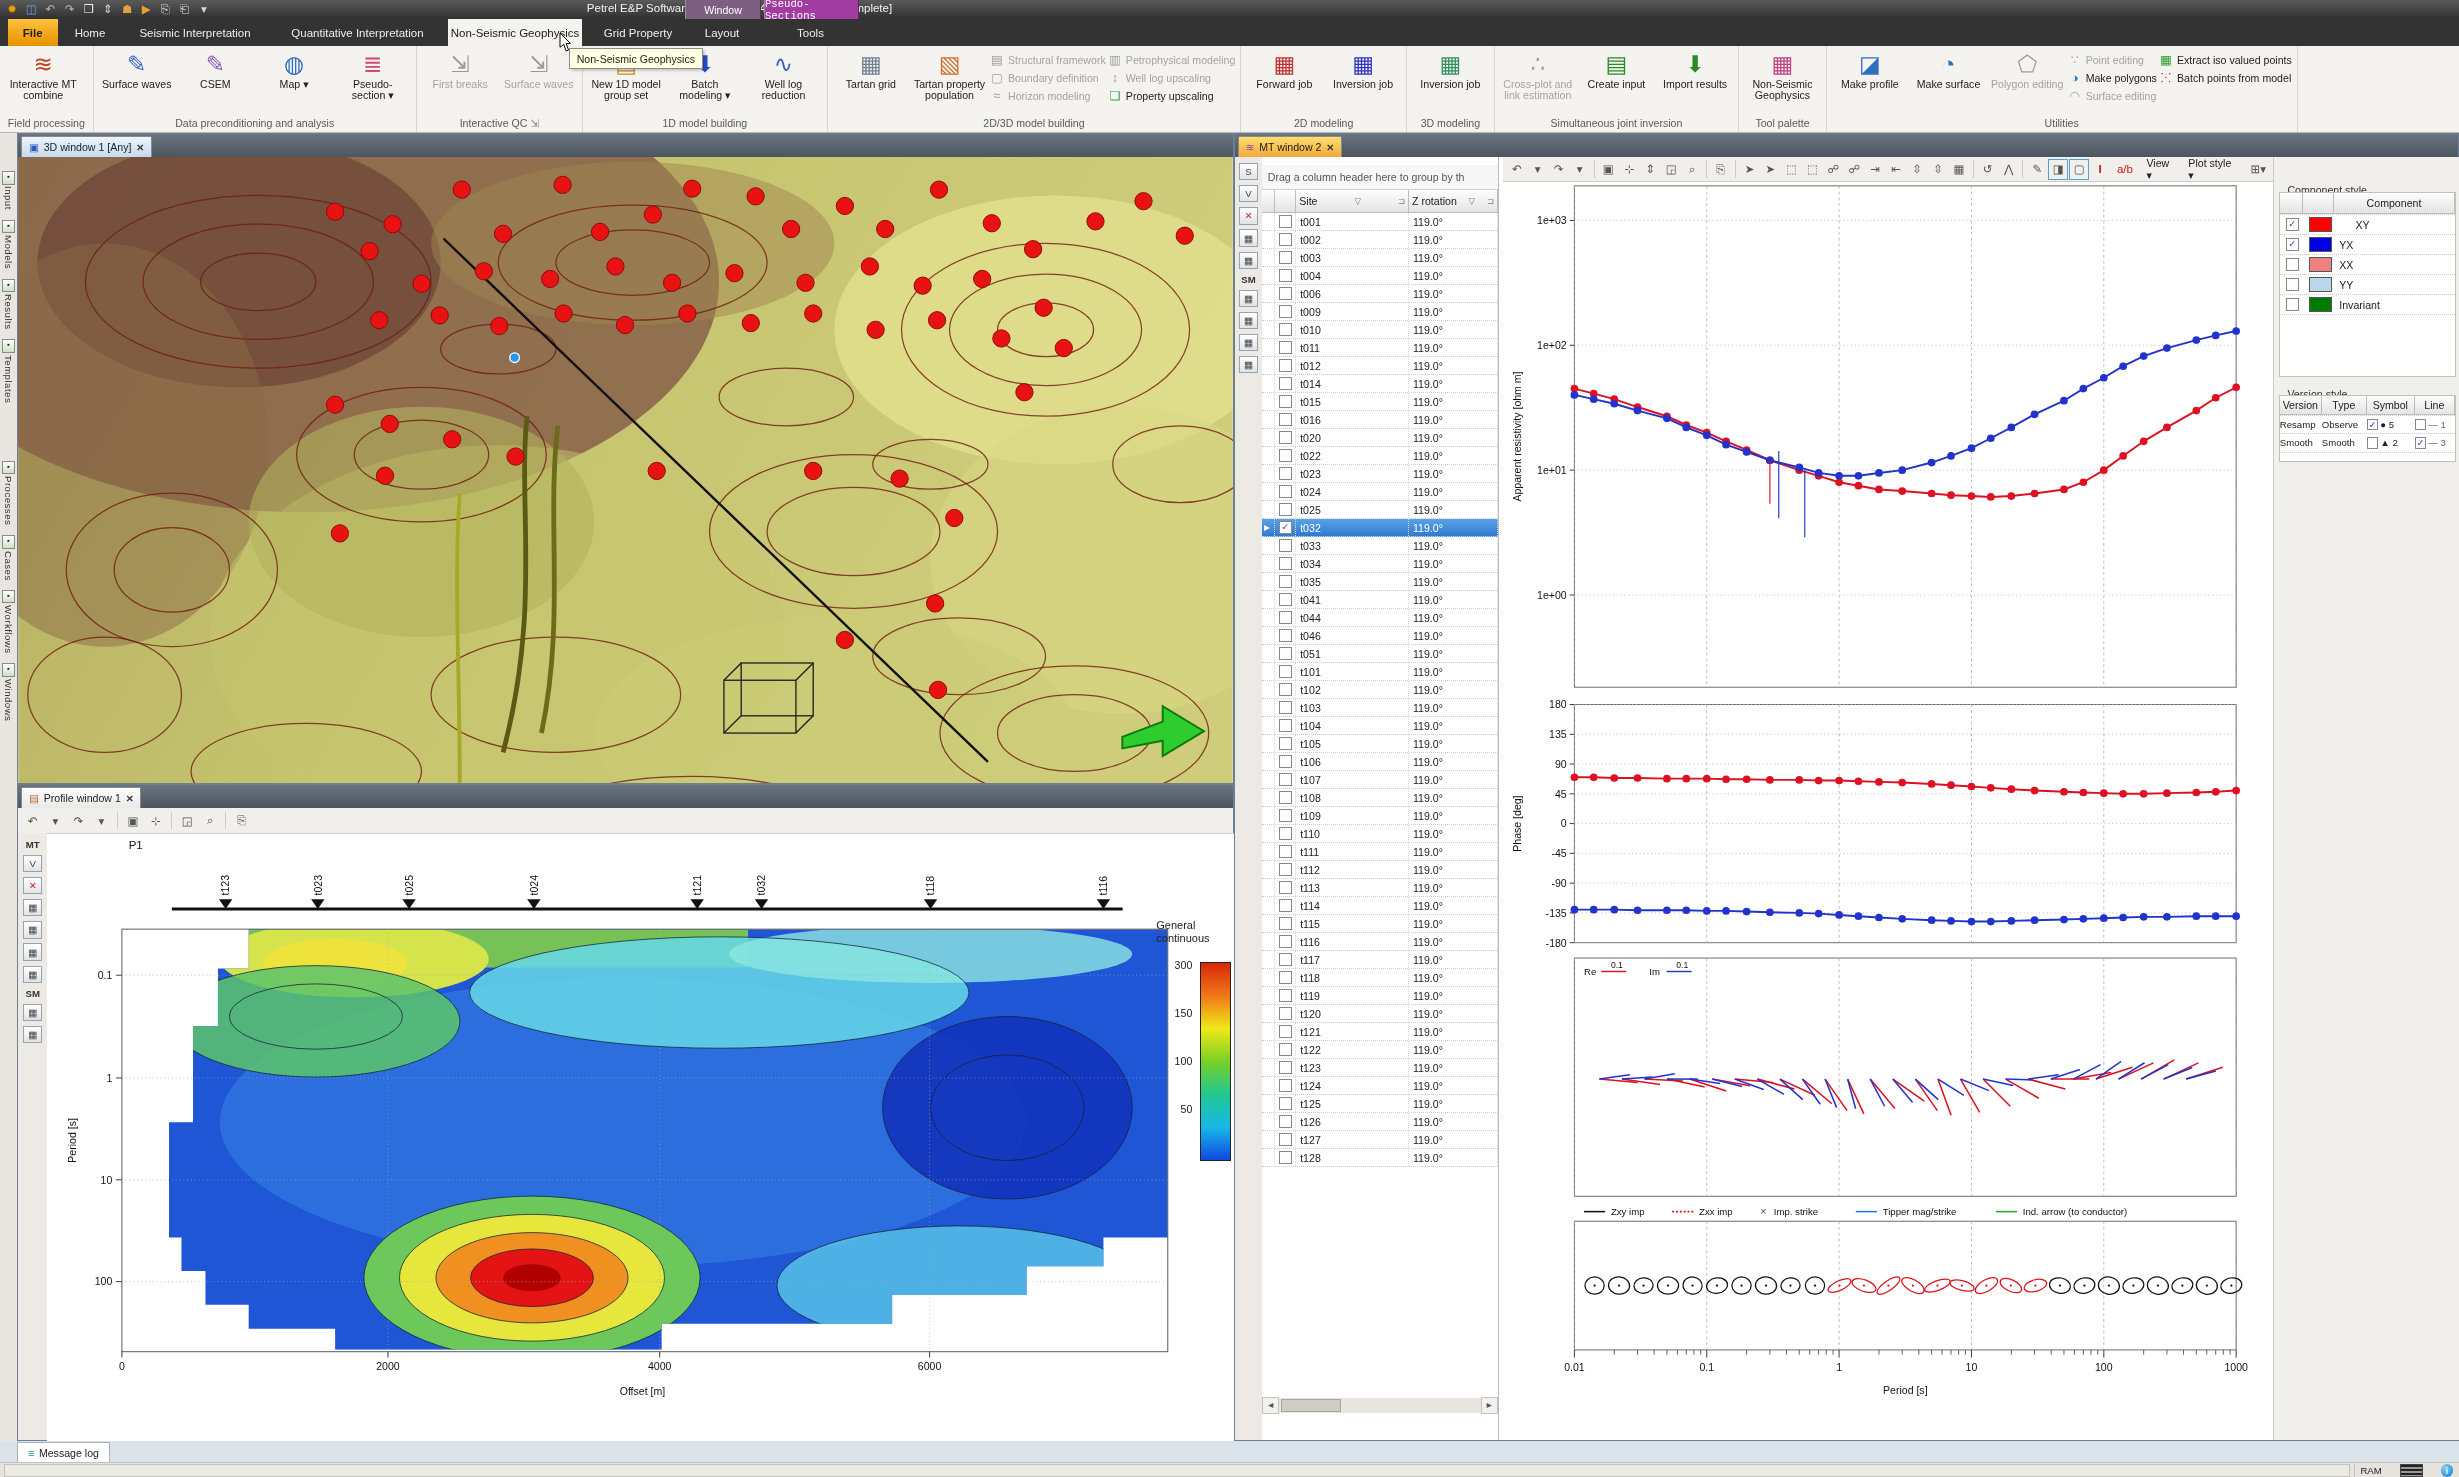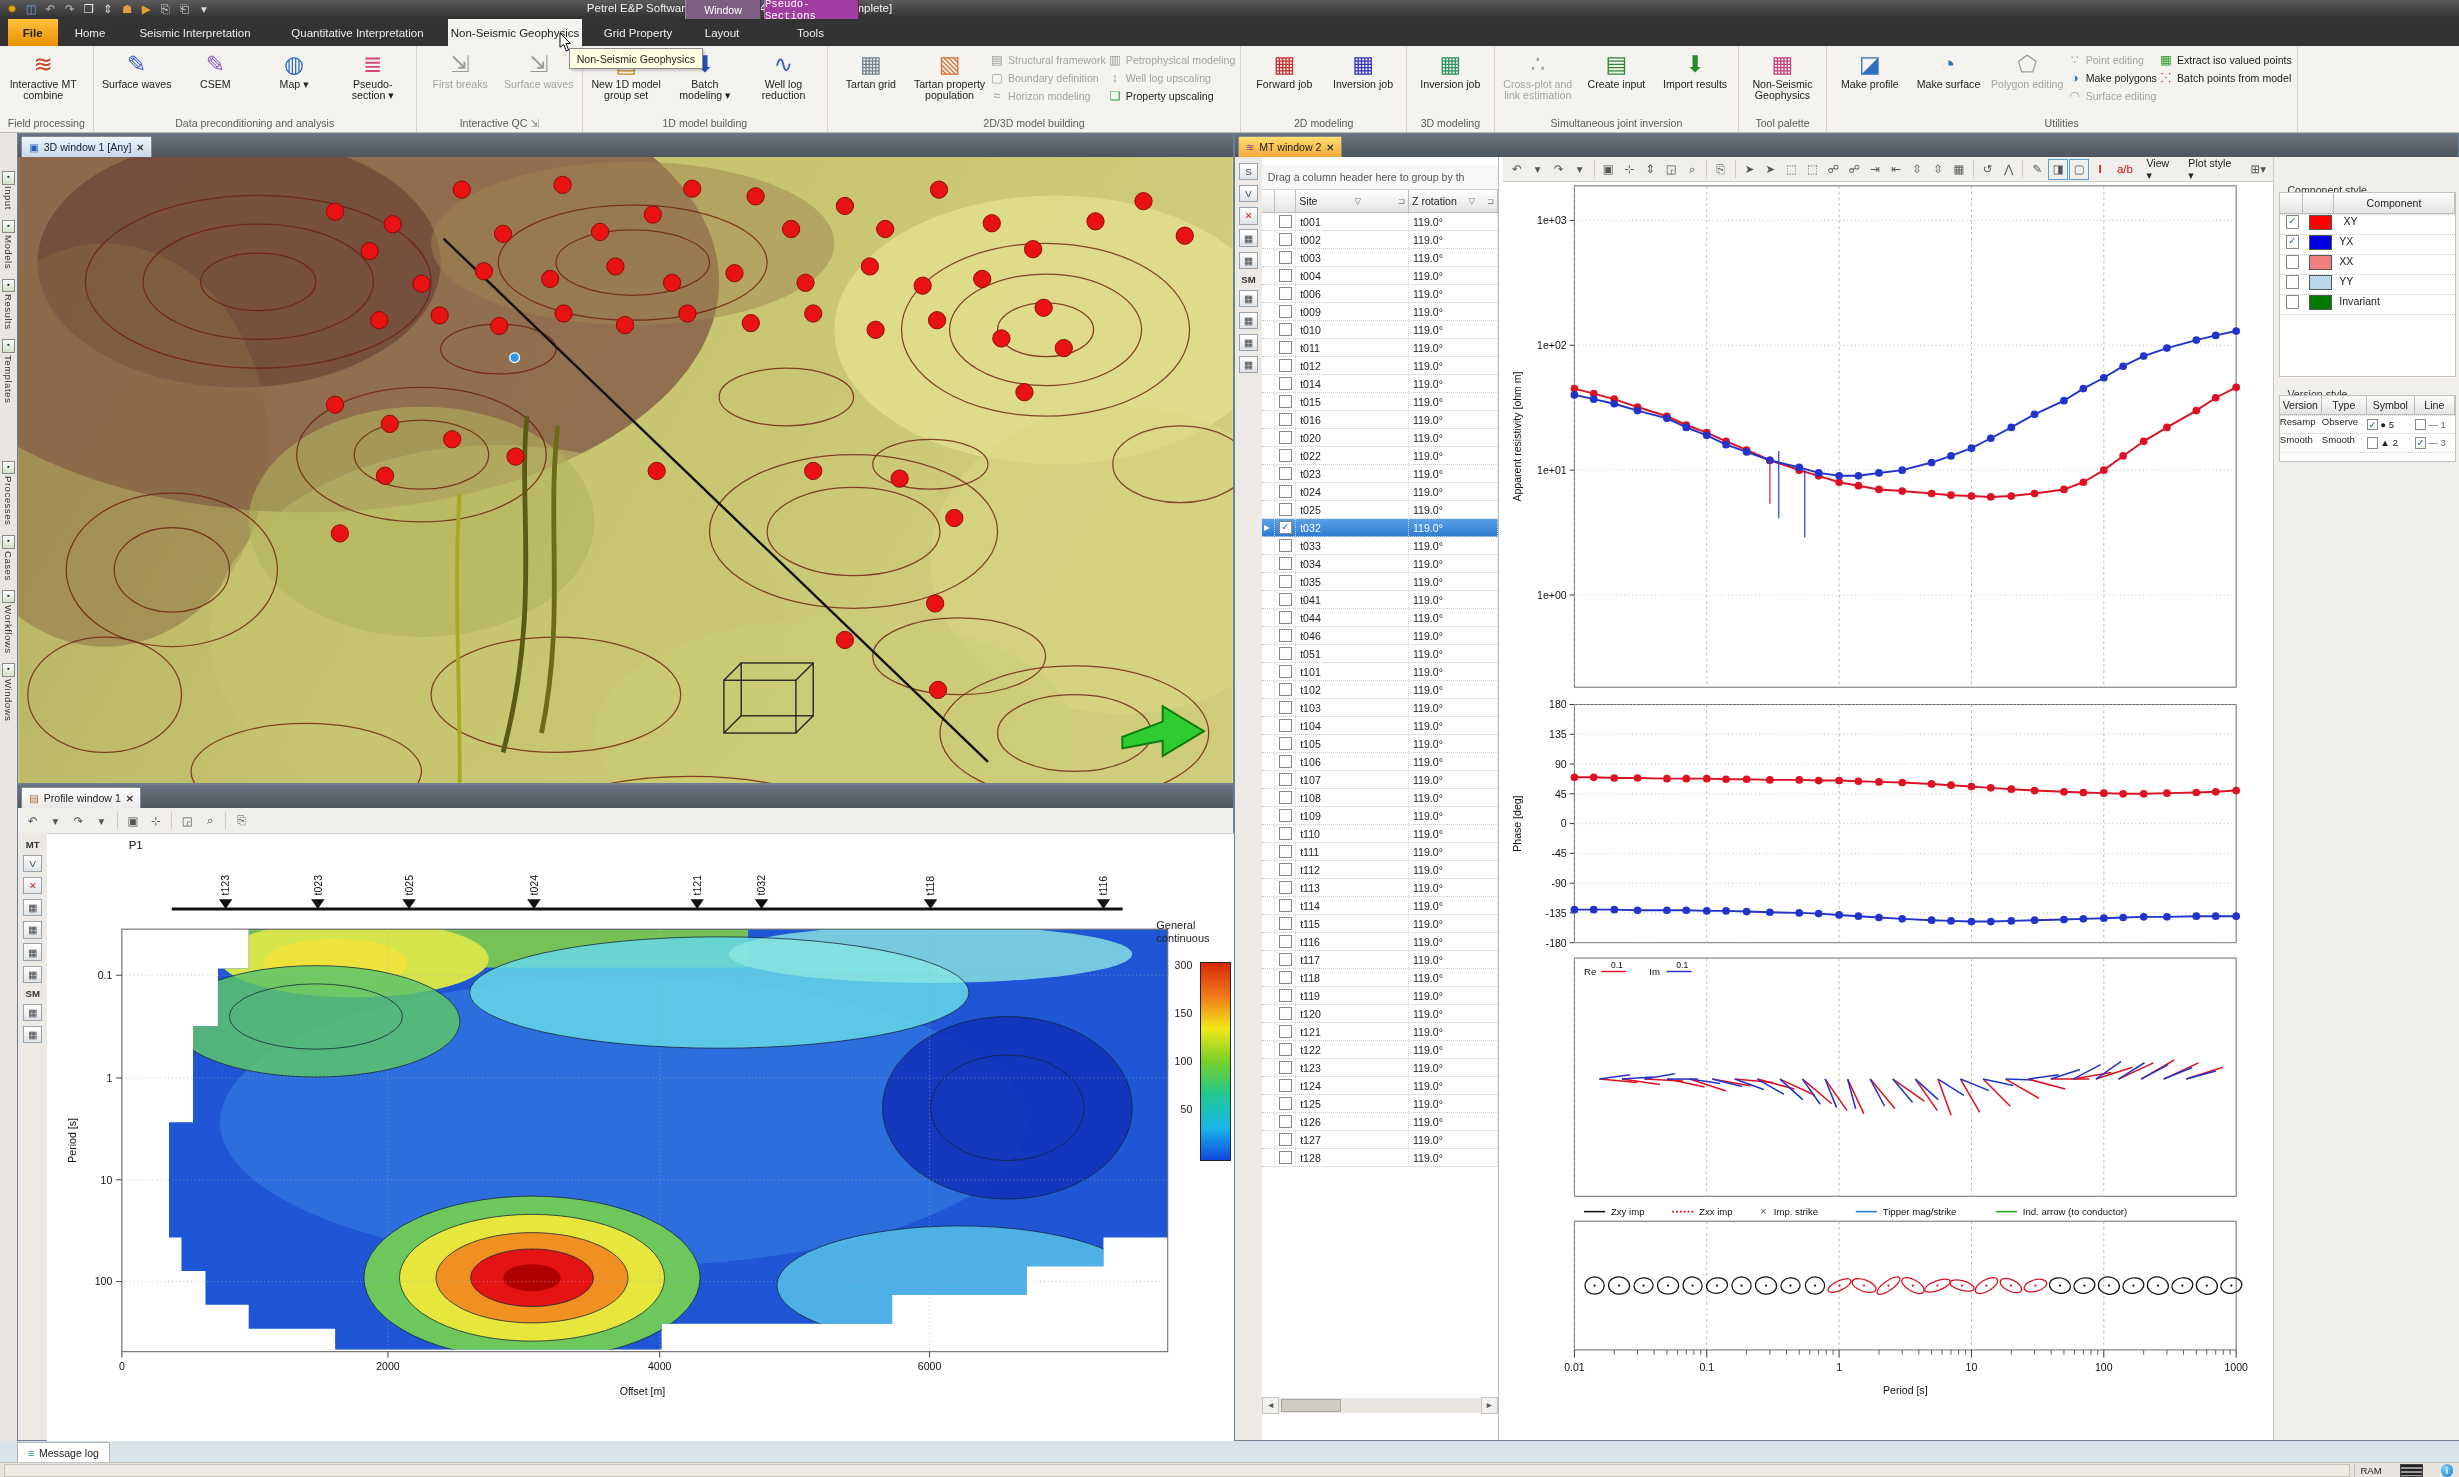--- a/index.html
+++ b/index.html
@@ -81,21 +81,21 @@
   #plot-toolbar{position:absolute;left:0;top:0;width:100%;height:25px;background:#f0efec;border-bottom:1px solid #cfccc5;
                 display:flex;align-items:center;padding-left:3.8px;gap:1px;box-sizing:border-box}
   .menulbl{font-size:10.6px;color:#222;padding:0 5.8px;display:flex;align-items:center;gap:2.9px}
   #plots{position:absolute;left:0;top:25px;width:770px;height:1239px}
   #mt-status{position:absolute;left:268px;bottom:0;right:0;height:21px;background:#f0efec;border-top:1px solid #cfccc5;display:flex;font-size:10.6px}
   .stcell{border-right:1px solid #d8d5ce;display:flex;align-items:center;padding:0 9.6px;color:#333}
   
   #stylepanel{position:absolute;left:1038px;top:23px;width:187px;bottom:0;background:#f0efeb;border-left:1px solid #cfccc5}
   .gbox{position:absolute;left:4.8px;right:4.8px;border:1px solid #c3c0b9;background:#fff}
   .gtitle{position:absolute;left:9.6px;font-size:10.6px;color:#333;background:#f0efeb;padding:0 3.8px}
-  .srow{display:flex;height:19px;border-bottom:1px dotted #ccc}
+  .srow{display:flex;align-items:center;height:19px;border-bottom:1px dotted #ccc}
   .swatch{width:21px;height:12.5px;border:1px solid #555;margin:0 3.8px}
   .vhead{background:linear-gradient(#fdfdfd,#e4e4e4);border-right:1px solid #bdbdbd;border-bottom:1px solid #bdbdbd;
          font-size:10.6px;display:flex;align-items:center;justify-content:center;box-sizing:border-box}
   
   #pf-canvas{position:absolute;left:29px;top:48px;width:1188px;height:609px;background:#fff;border-top:1px solid #cfccc5}
   #colorbar{position:absolute;left:1182px;top:177px;width:29px;height:197px;border:1px solid #222;
             background:linear-gradient(#d82808,#f07818,#f0e818,#78d028,#20c890,#18b8e8,#1048e0)}
   #cbtitle{position:absolute;left:1138px;top:134px;width:77px;font-size:11px;color:#222;text-align:left;line-height:12.5px}
   .cbtick{position:absolute;font-size:10.6px;color:#222;width:29px;text-align:right}
   
@@ -1531,21 +1531,21 @@
     <div class="gtitle" style="top:27px">Component style</div>
     <div class="gbox" style="top:35px;height:183px" id="compbox">
         <div class="srow" style="height: 21px;">
           <div class="vhead" style="width: 23px; height: 100%;"></div>
           <div class="vhead" style="width: 31px; height: 100%;"></div>
           <div class="vhead" style="flex: 1 1 0%; height: 100%;">Component</div>
         </div>
         <div class="srow">
           <div class="cbx" style="margin: 0px 5.8px;">✓</div>
           <div class="swatch" style="background: rgb(255, 0, 0);"></div>
-          <span style="margin-left: 8px;">XY</span>
+          <span style="margin-left: 20px;">XY</span>
         </div>
         <div class="srow">
           <div class="cbx" style="margin: 0px 5.8px;">✓</div>
           <div class="swatch" style="background: rgb(0, 0, 224);"></div>
           <span style="margin-left: 3.8px;">YX</span>
         </div>
         <div class="srow">
           <div class="cbx" style="margin: 0px 5.8px;"></div>
           <div class="swatch" style="background: rgb(240, 128, 128);"></div>
           <span style="margin-left: 3.8px;">XX</span>

